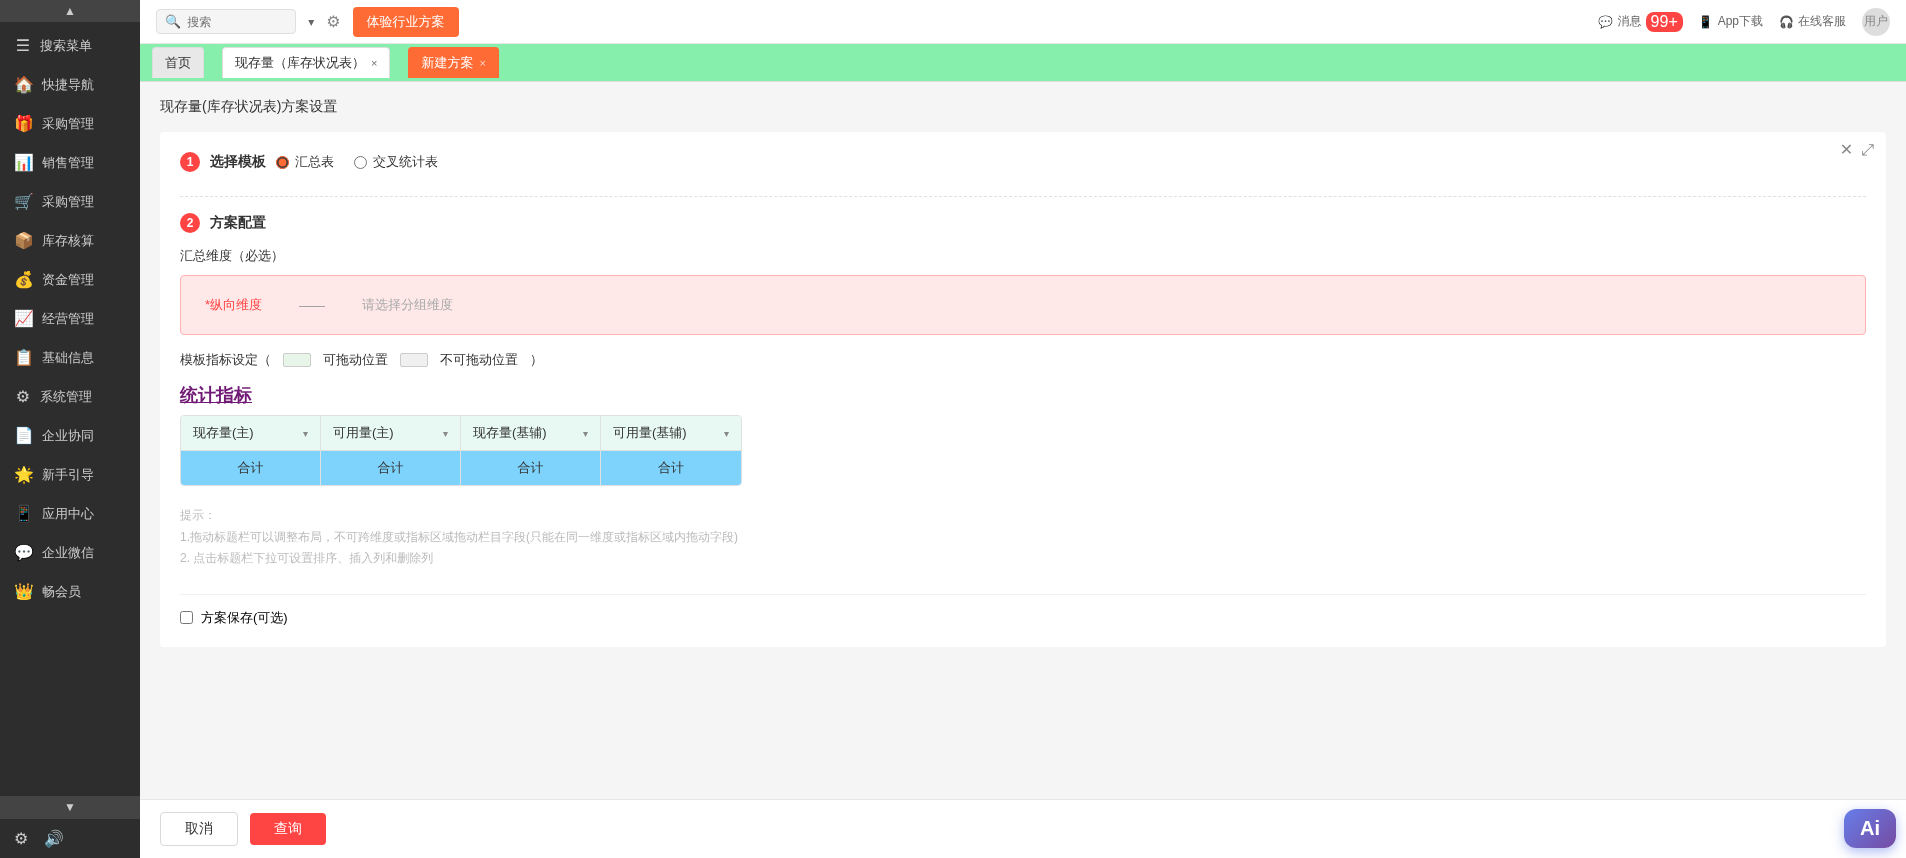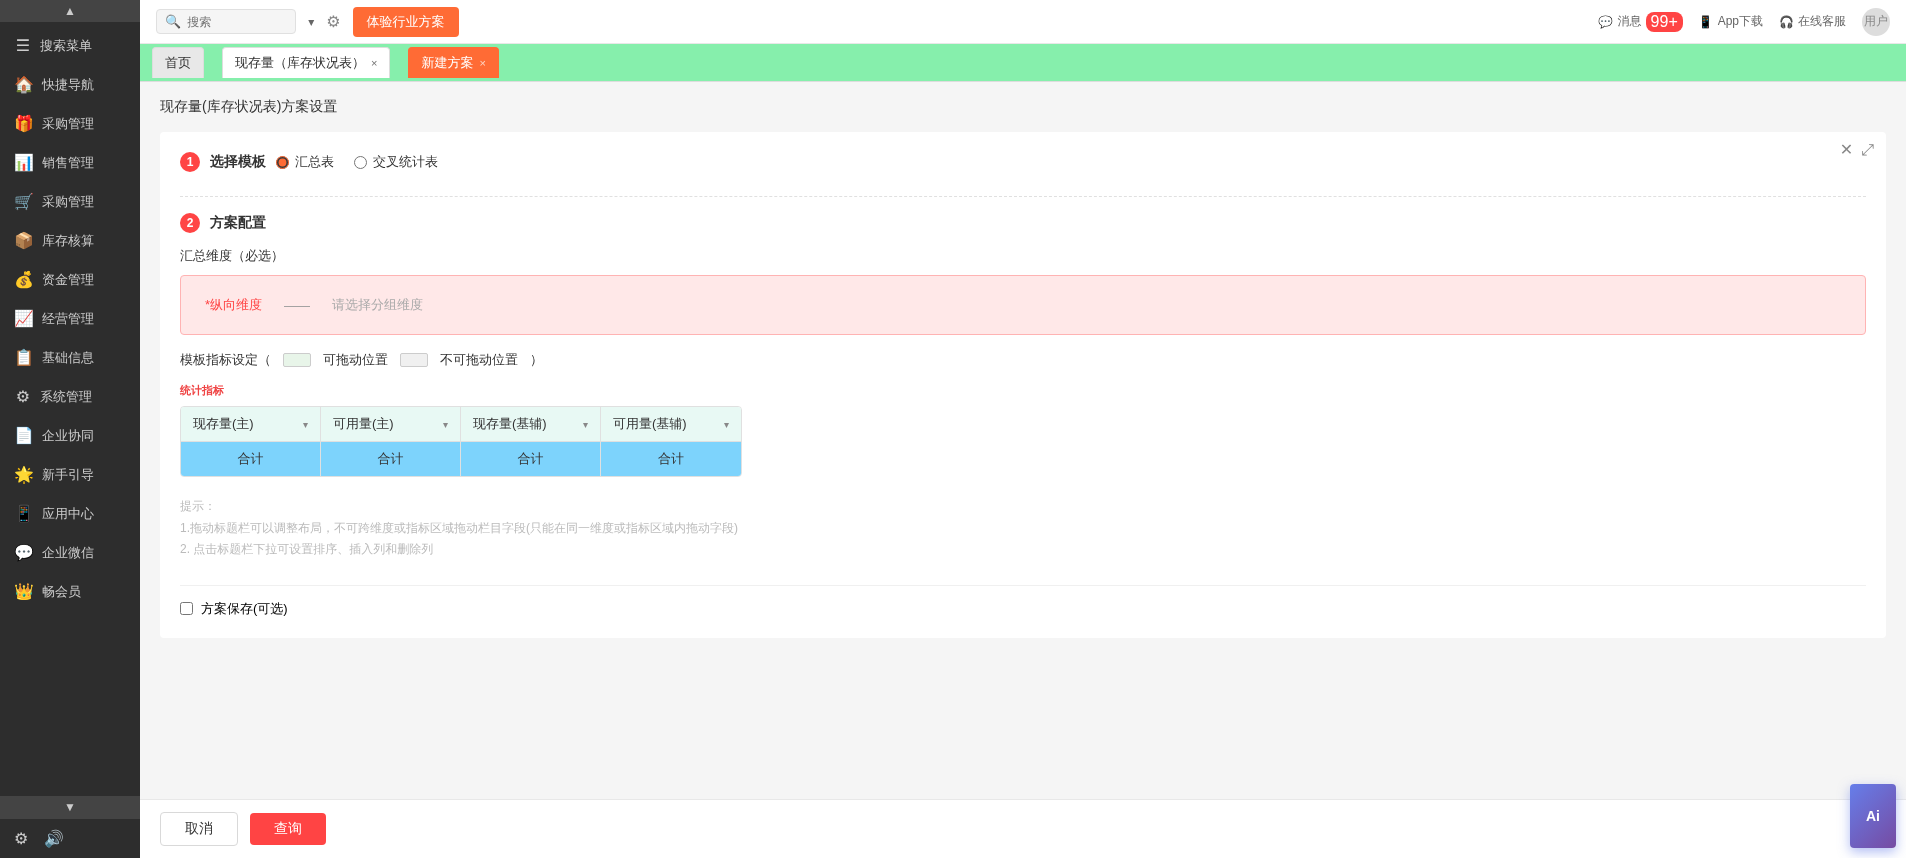--- a/index.html
+++ b/index.html
@@ -253,21 +253,21 @@
     }
 
     
     .dimension-box {
       background: #ffe8e8;
       border: 1px solid #ffb3b3;
       border-radius: 4px;
       padding: 20px 24px;
       display: flex;
       align-items: center;
-      gap: 14px;
+      gap: 29px;
       margin-bottom: 16px;
     }
     .dimension-label {
       color: #ff4444;
       font-size: 13px;
       white-space: nowrap;
     }
     .dimension-dash {
       color: #999;
       margin: 0 8px;
@@ -300,24 +300,25 @@
       width: 28px;
       height: 14px;
       background: #f0f0f0;
       border: 1px solid #ccc;
       border-radius: 2px;
       vertical-align: middle;
     }
 
     
     .stats-label {
-      font-size: 11px;
-      color: #ef4444;
+      font-size: 18px;
+      color: #701a75;
       margin-bottom: 8px;
       font-weight: bold;
+      text-decoration: underline;
     }
     .stats-table {
       border: 1px solid #e0e0e0;
       border-radius: 4px;
       overflow: hidden;
       display: inline-block;
       min-width: 560px;
     }
     .stats-table-header {
       display: flex;
@@ -414,23 +415,23 @@
       color: #888;
     }
 
     
     .ai-fab {
       position: fixed;
       bottom: 10px;
       right: 10px;
       background: linear-gradient(135deg, #667eea, #764ba2);
       color: white;
-      border-radius: 4px;
-      padding: 24px 16px;
-      font-size: 14px;
+      border-radius: 12px;
+      padding: 8px 16px;
+      font-size: 20px;
       font-weight: bold;
       cursor: pointer;
       box-shadow: 0 4px 12px rgba(102,126,234,0.5);
       z-index: 999;
     }
 
     
     ::-webkit-scrollbar { width: 6px; }
     ::-webkit-scrollbar-track { background: #f1f1f1; }
     ::-webkit-scrollbar-thumb { background: #ccc; border-radius: 3px; }

